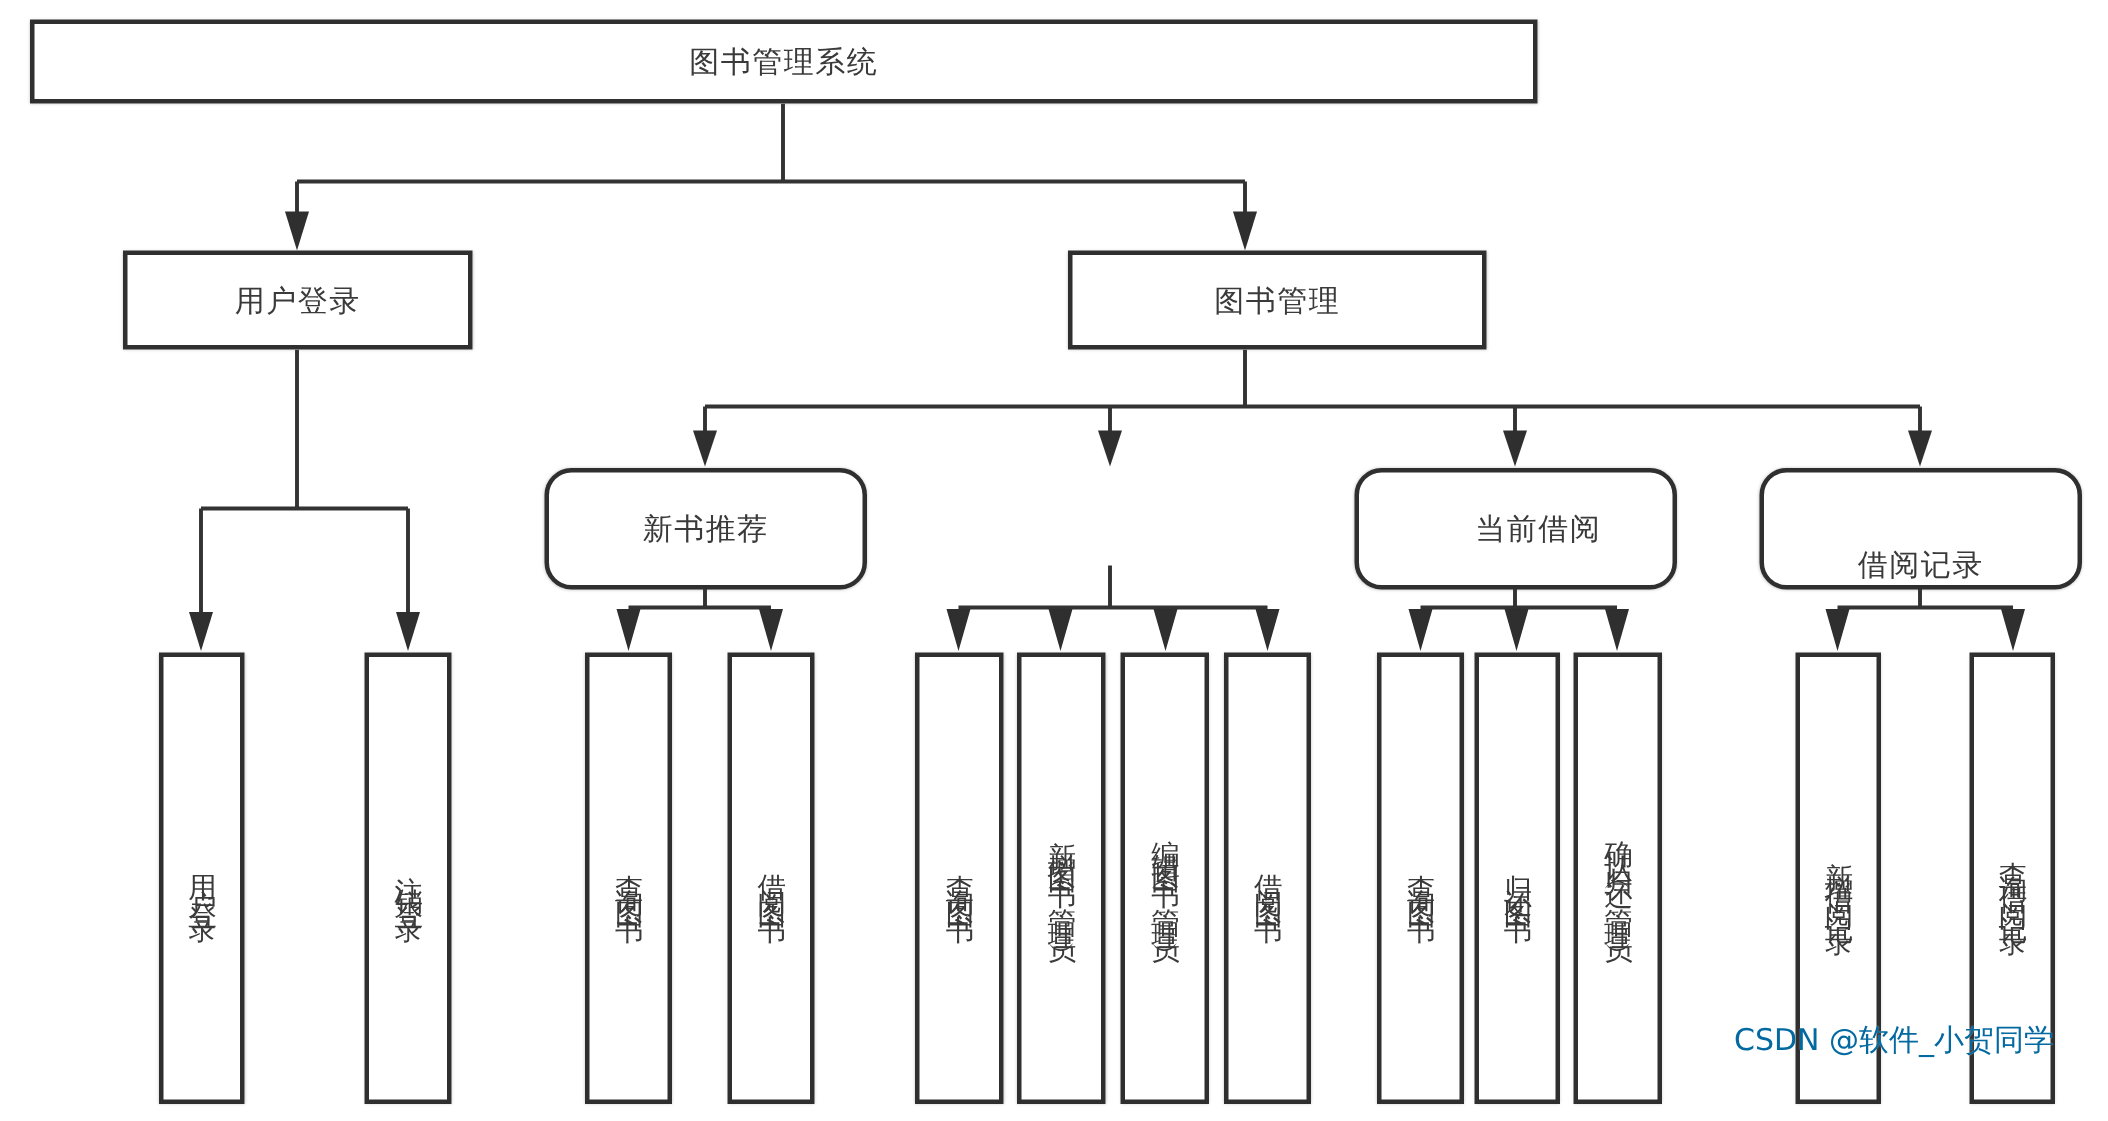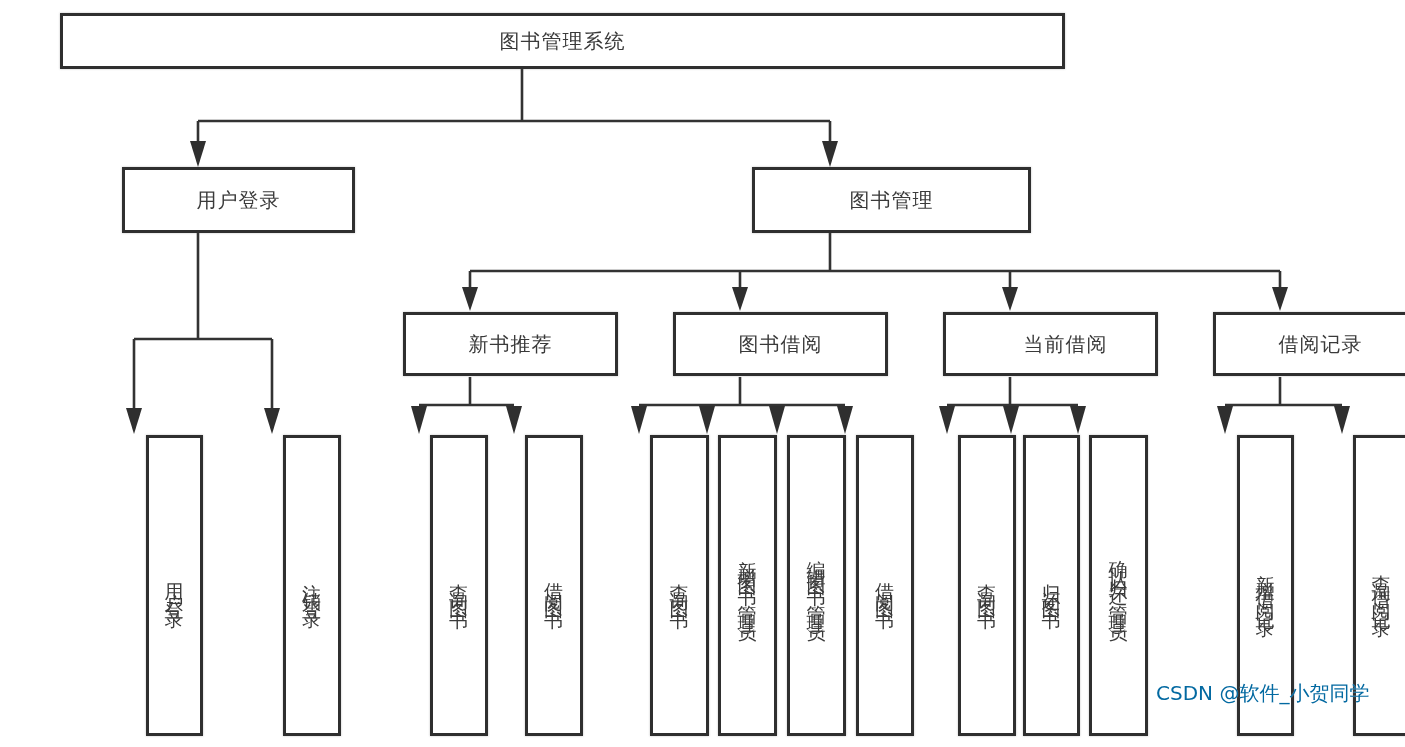--- a/index.html
+++ b/index.html
@@ -20,21 +20,20 @@
 
   .box{
     position:absolute;
     background:#fff;
     border:3px solid var(--border);
     display:flex;
     align-items:center;
     justify-content:center;
     z-index:2;
     box-shadow:0 0 2px rgba(80,80,80,0.35);
-    margin-left:40px;
   }
   .h-label{
     font-size:20px;
     letter-spacing:1px;
     color:var(--text);
     white-space:nowrap;
   }
   .v-label{
     writing-mode:vertical-lr;
     text-orientation:mixed;
@@ -44,25 +43,25 @@
     line-height:1;
     white-space:nowrap;
   }
 
   
   .n-root{ left:20px; top:13px; width:1005px; height:56px; }
   
   .n-user-login{ left:82px;  top:167px; width:233px; height:66px; }
   .n-book-mgmt{ left:712px; top:167px; width:279px; height:66px; }
   
-  .n-l3{ top:312px; height:64px; width:215px; }
+  .n-l3{ top:312px; height:81px; width:215px;border-radius:18px; }
   .n-new-book{ left:363px; }
   .n-borrow{   left:633px; }
   .n-current{  left:903px;padding-left:30px; }
-  .n-records{  left:1173px; }
+  .n-records{  left:1173px;align-items:flex-end; }
   
   .leaf{ top:435px; height:301px; }
   .lf-1{ left:106px;  width:57px; }
   .lf-2{ left:243px;  width:58px; }
   .lf-3{ left:390px;  width:58px; }
   .lf-4{ left:485px;  width:58px; }
   .lf-5{ left:610px;  width:59px; }
   .lf-6{ left:678px;  width:59px; }
   .lf-7{ left:747px;  width:59px; }
   .lf-8{ left:816px;  width:58px; }
@@ -145,23 +144,20 @@
   <div class="box n-user-login">
     <span class="h-label">用户登录</span>
   </div>
   <div class="box n-book-mgmt">
     <span class="h-label">图书管理</span>
   </div>
 
   <div class="box n-l3 n-new-book">
     <span class="h-label">新书推荐</span>
   </div>
-  <div class="box n-l3 n-borrow">
-    <span class="h-label">图书借阅</span>
-  </div>
   <div class="box n-l3 n-current">
     <span class="h-label">当前借阅</span>
   </div>
   <div class="box n-l3 n-records">
     <span class="h-label">借阅记录</span>
   </div>
 
   <div class="box leaf lf-1">
     <span class="v-label">用户登录</span>
   </div>

